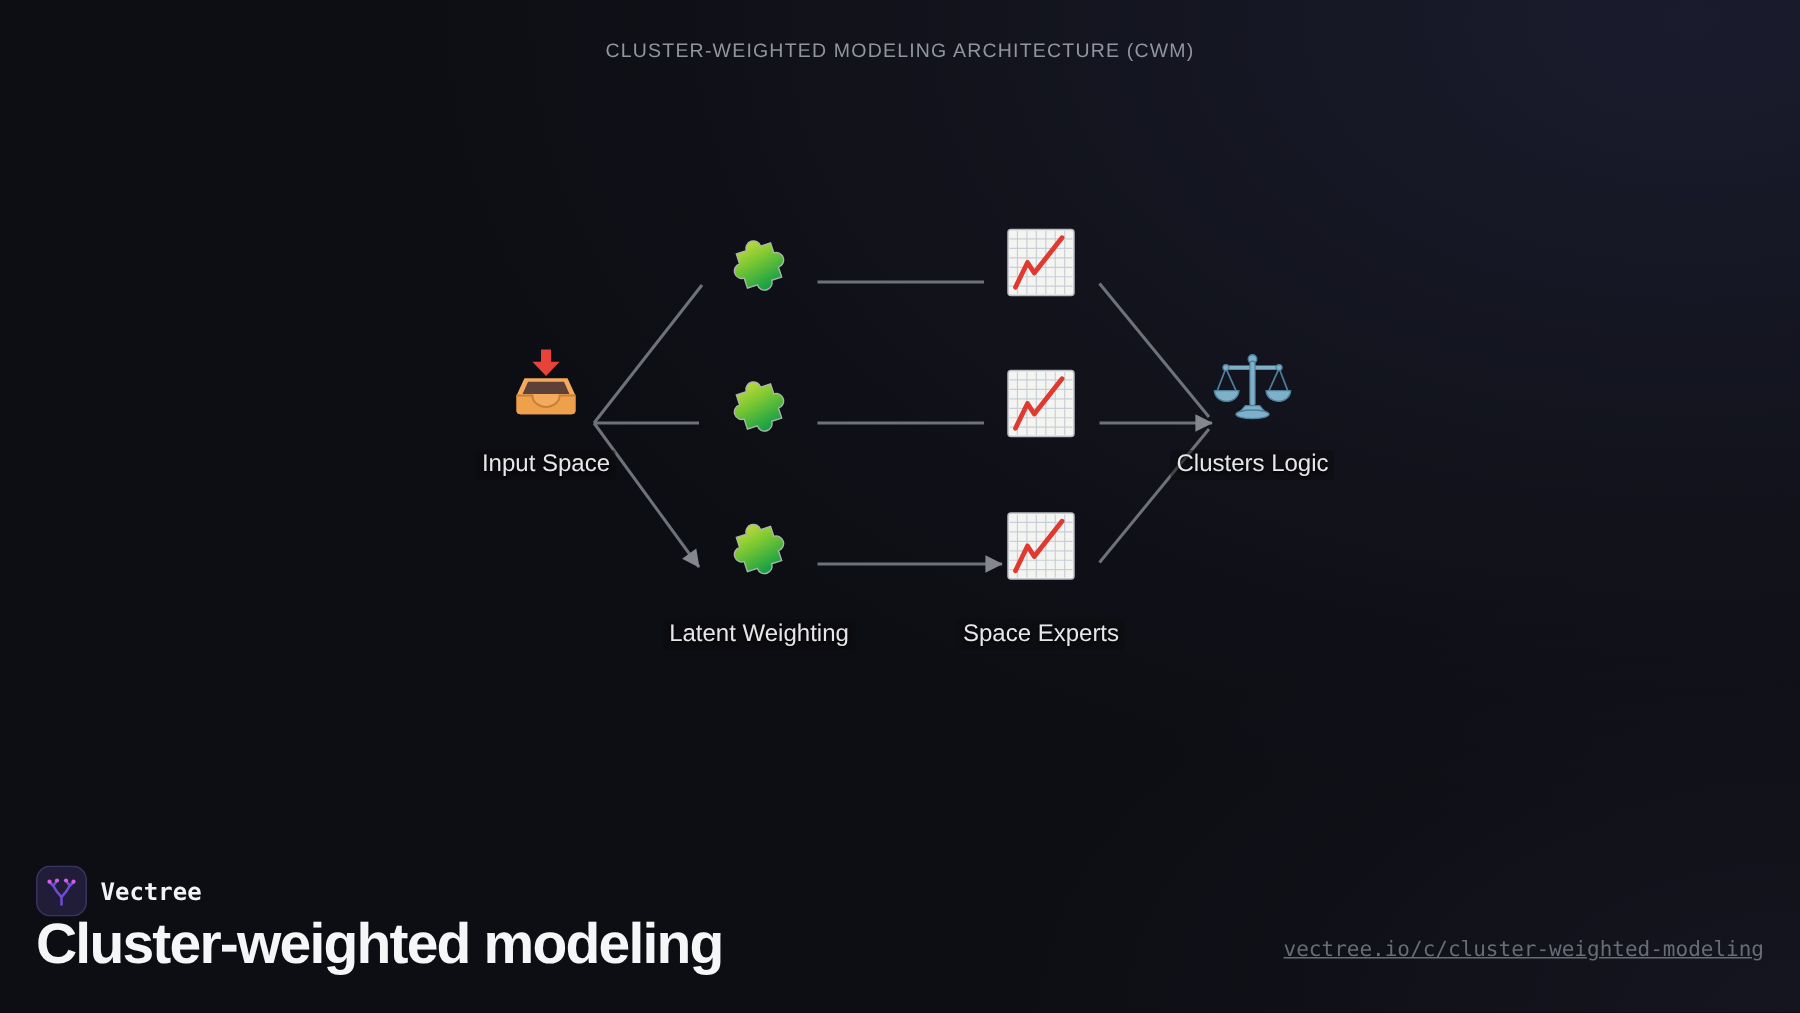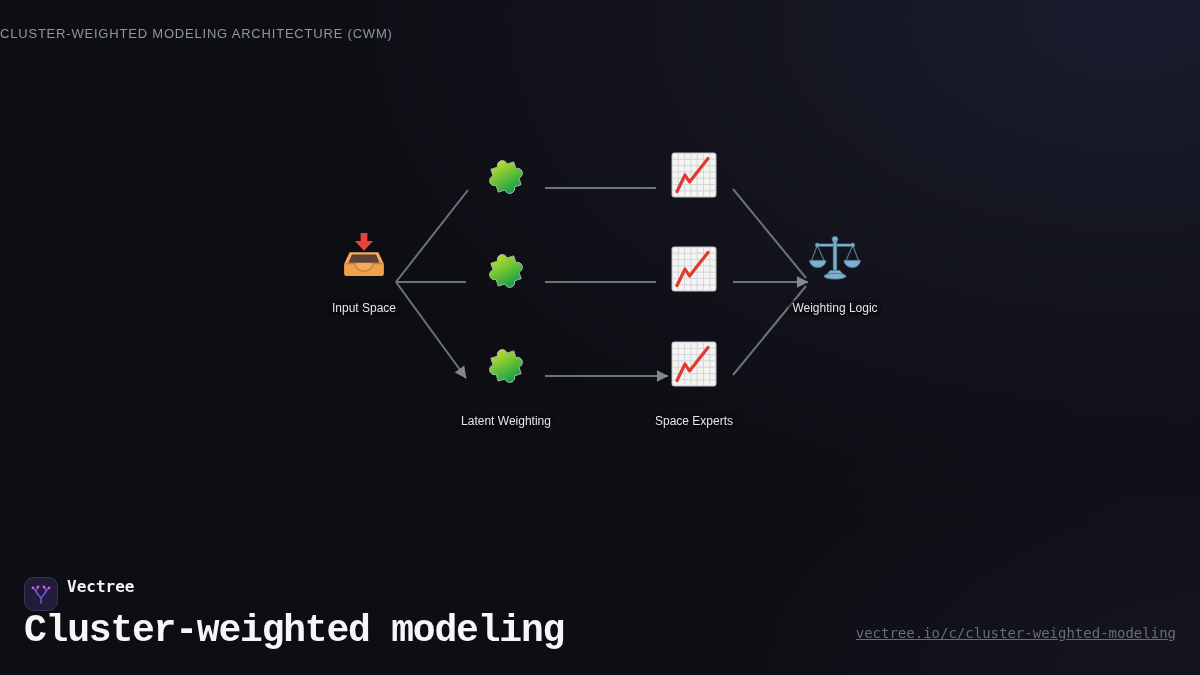--- a/index.html
+++ b/index.html
@@ -10,42 +10,42 @@
   }
   .canvas {
     position:relative; width:1200px; height:675px;
     background:
       radial-gradient(1150px 720px at 94% 2%, #1a1c2e 0%, #12131c 42%, rgba(13,14,19,0) 75%),
       radial-gradient(900px 500px at 100% 100%, #14151f 0%, rgba(13,14,19,0) 60%),
       #0d0e13;
   }
   .top-title {
     position:absolute; top:26px; left:0; width:1200px;
-    text-align:left; font-size:13px; letter-spacing:0.8px;
+    text-align:center; font-size:13px; letter-spacing:0.8px;
     color:#9095a0;
   }
   .edges { position:absolute; left:0; top:0; pointer-events:none; }
   .icon { position:absolute; }
   .node-label {
     position:absolute; transform:translateX(-50%);
-    font-size:12px; color:#e6e7e9; white-space:nowrap;
+    font-size:16px; color:#e6e7e9; white-space:nowrap;
     background:rgba(10,10,14,0.45); padding:1px 4px; border-radius:2px;
     text-shadow:0 1px 2px rgba(0,0,0,0.8);
   }
   .brand-row {
     position:absolute; left:24px; top:577px;
-    display:flex; align-items:flex-start; gap:9px;
+    display:flex; align-items:center; gap:9px;
   }
   .brand-name {
     font-family:"DejaVu Sans Mono","Liberation Mono",monospace;
     font-weight:bold; font-size:16px; color:#f2f3f5;
   }
   .big-title {
     position:absolute; left:24px; top:609px;
-    font-family:Liberation Mono, monospace;
+    font-family:Liberation Sans, sans-serif;
     font-weight:bold; font-size:38px; letter-spacing:-1.2px;
     color:#f5f6f8; white-space:nowrap;
   }
   .footer-url {
     position:absolute; right:24px; top:625px;
     font-family:"DejaVu Sans Mono","Liberation Mono",monospace;
     font-size:14px; color:#686c75;text-decoration:underline;
   }
 </style>
 </head>
@@ -139,21 +139,21 @@
       <path d="M9.5,11 L3.5,26.5 M9.5,11 L16.5,26.5 M46.5,11 L39.5,26.5 M46.5,11 L52.5,26.5" fill="none" stroke-width="1.2"></path>
       <circle cx="9.5" cy="10.5" r="2.1" fill="#7fb0c9" stroke-width="0.8"></circle>
       <circle cx="46.5" cy="10.5" r="2.1" fill="#7fb0c9" stroke-width="0.8"></circle>
       <path d="M1.5,26.5 a8.5,7.5 0 0 0 17,0 z" fill="#7fb0c9" stroke-width="1"></path>
       <path d="M37.5,26.5 a8.5,7.5 0 0 0 17,0 z" fill="#7fb0c9" stroke-width="1"></path>
       <rect x="26.2" y="6" width="3.6" height="31" rx="1.6" fill="#7fb0c9" stroke-width="0.8"></rect>
       <path d="M23,37 h10 l3.5,4 h-17 z" fill="#7fb0c9" stroke-width="0.8"></path>
       <ellipse cx="28" cy="43" rx="11.5" ry="3" fill="#7fb0c9" stroke-width="1"></ellipse>
     </g>
   </svg>
-  <div class="node-label" style="left:835px;top:300px">Weighting Logic</div>
+  <div class="node-label" style="left:835px;top:300px">Clusters Logic</div>
 
   <div class="brand-row">
     <svg width="34" height="34" viewBox="0 0 34 34">
       <rect x="0.5" y="0.5" width="33" height="33" rx="9" fill="#211c38" stroke="#39335f"></rect>
       <g stroke="#6f4dd0" stroke-width="1.7" stroke-linecap="round" fill="none">
         <path d="M17,26 L17,21"></path>
         <path d="M17,21 C14.5,18.5 13,16.5 11.5,13.5"></path>
         <path d="M17,21 C19.5,18.5 21,16.5 22.5,13.5"></path>
         <path d="M11.5,13.5 L9.5,11.5 M11.5,13.5 L13.5,10.8"></path>
         <path d="M22.5,13.5 L24.5,11.5 M22.5,13.5 L20.5,10.8"></path>

